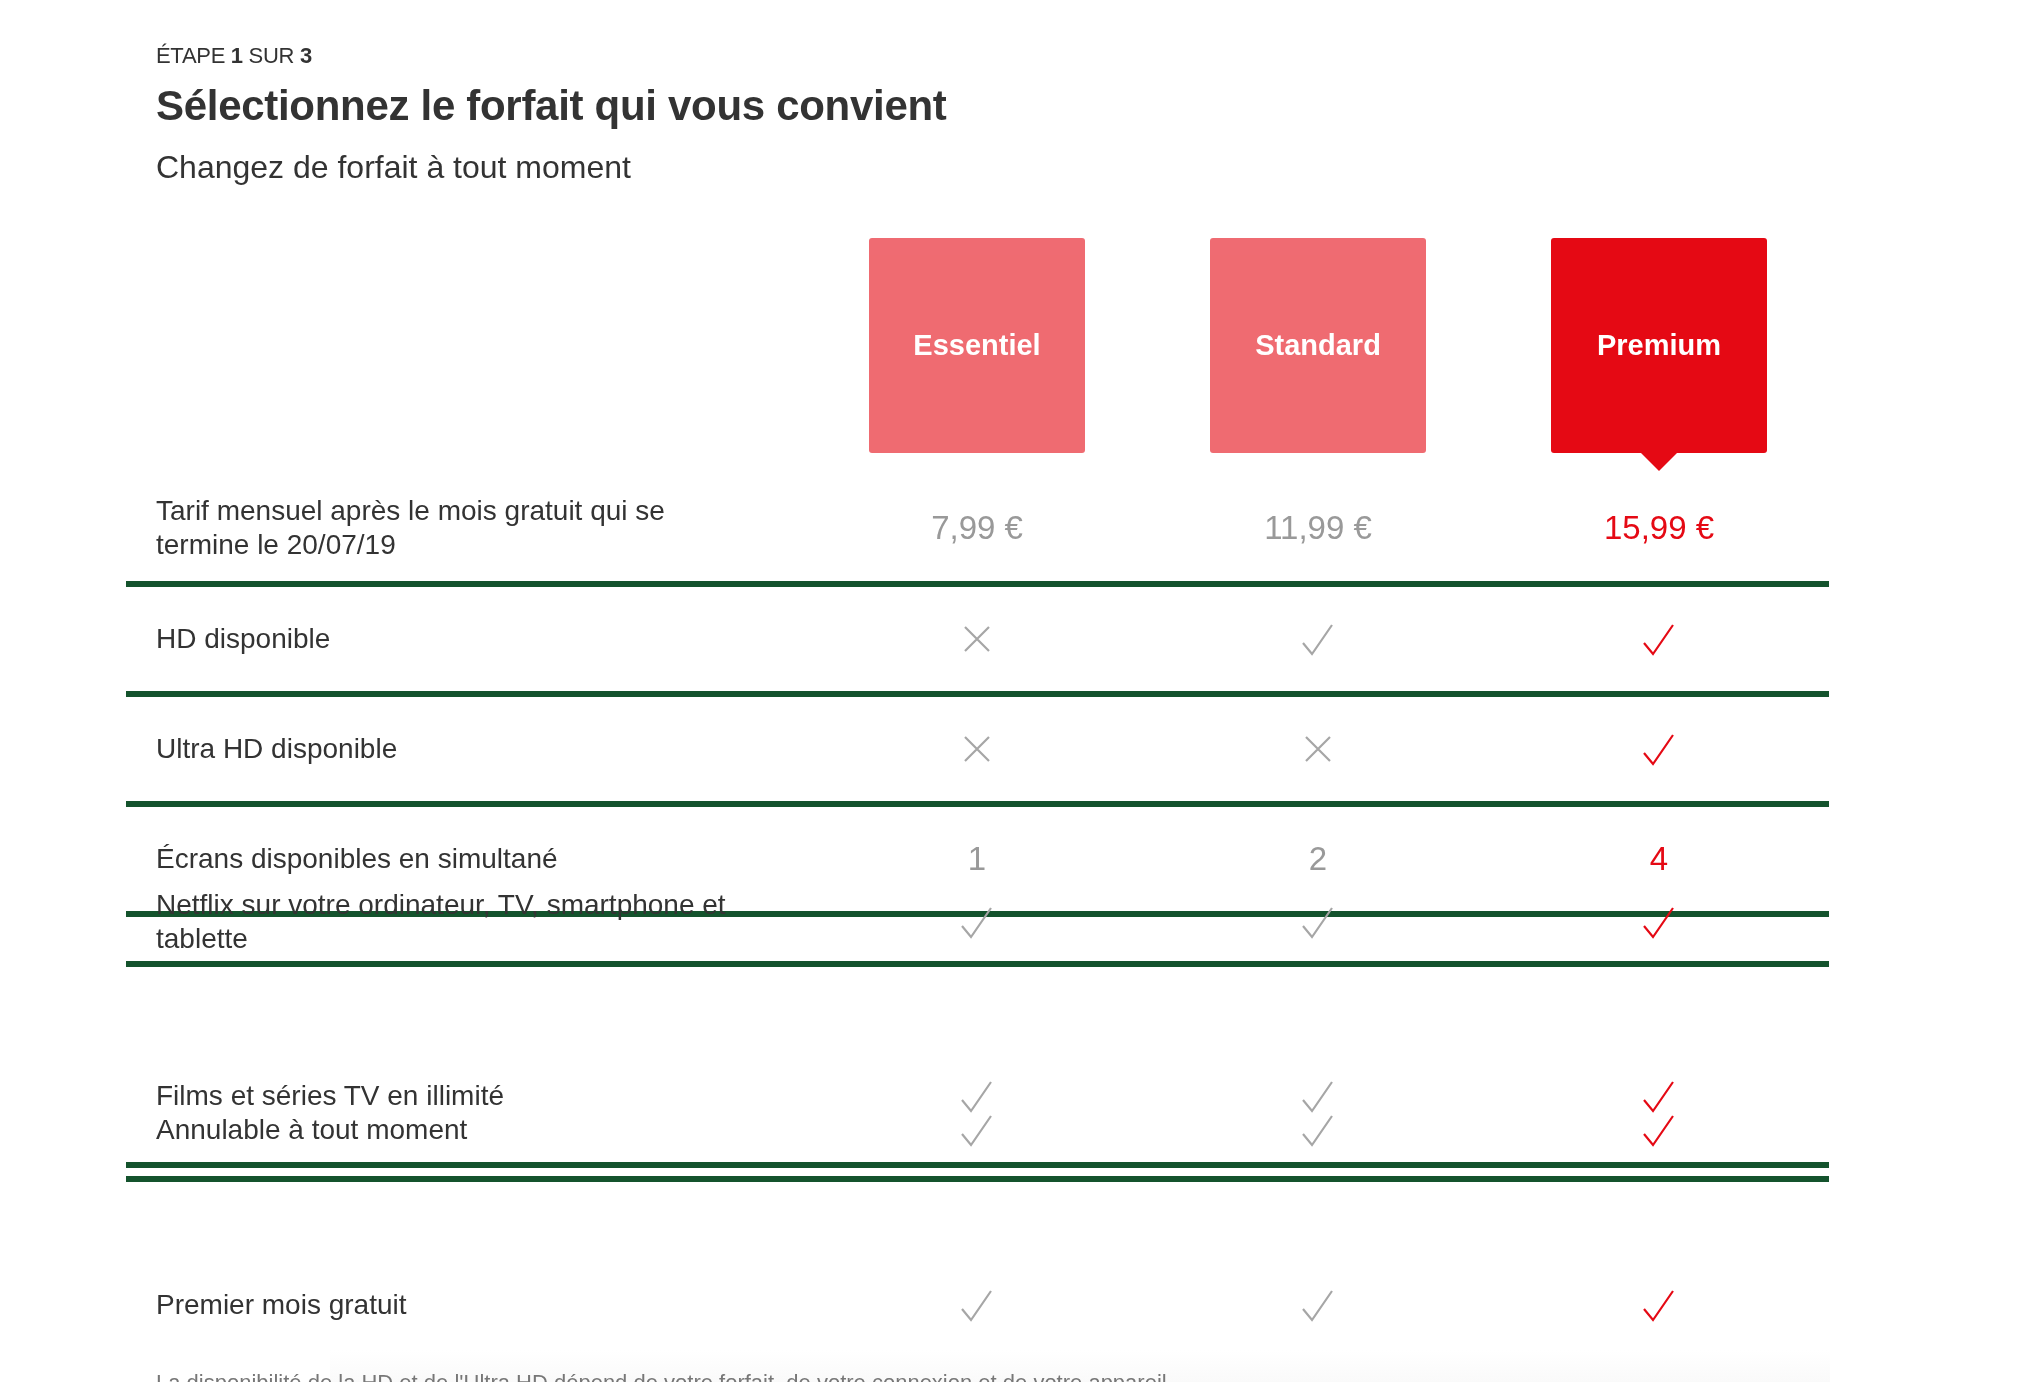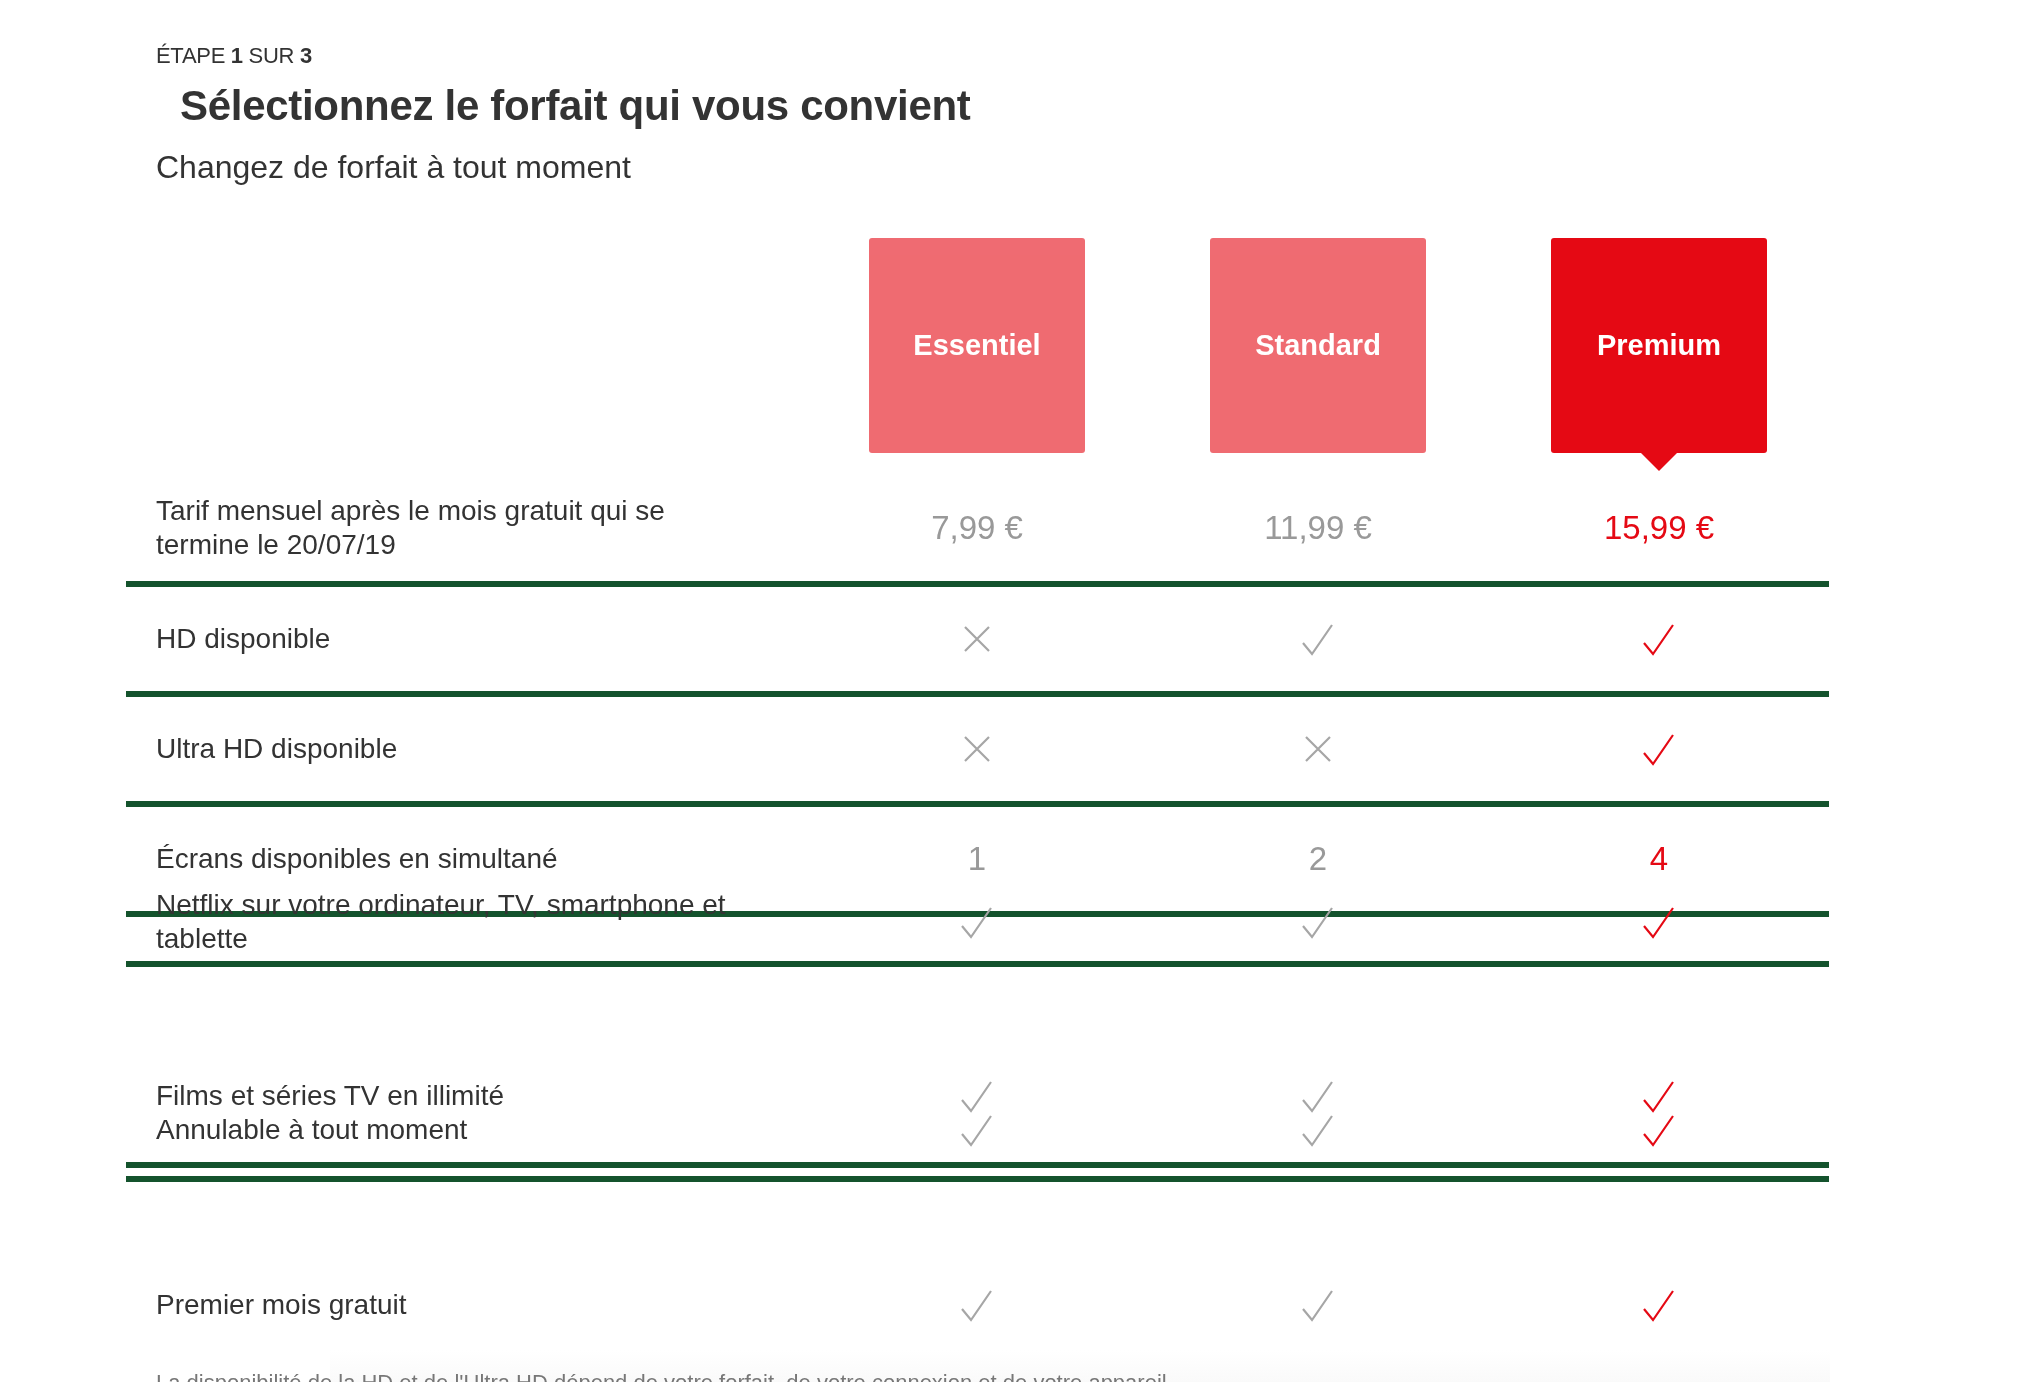--- a/index.html
+++ b/index.html
@@ -1,20 +1,20 @@
 <!DOCTYPE html>
 <html><head>
 <meta charset="utf-8">
 <style>
   * { box-sizing: border-box; margin: 0; padding: 0; }
   html, body { width: 2032px; height: 1382px; overflow: hidden; background: #ffffff; }
   body { font-family: "Liberation Sans", sans-serif; color: #333333; position: relative; }
   .step { position: absolute; left: 156px; top: 43px; font-size: 22px; color: #333; letter-spacing: -0.3px; }
   .step b { font-weight: bold; }
-  .title { position: absolute; left: 156px; top: 82px; font-size: 42px; font-weight: bold; color: #333; letter-spacing: -0.3px; margin-left: 24px; }
+  .title { position: absolute; left: 156px; top: 82px; font-size: 42px; font-weight: bold; color: #333; letter-spacing: -0.3px; }
   .subtitle { position: absolute; left: 156px; top: 149px; font-size: 32px; color: #333; }
 
   .plan-box { position: absolute; top: 238px; width: 216px; height: 215px; border-radius: 3px;
     background: #e50914; opacity: 0.6; display: flex; align-items: center; justify-content: center; cursor: pointer; }
   .plan-box.selected { opacity: 1; }
   .plan-box.selected::after { content: ""; position: absolute; bottom: -18px; left: 50%; margin-left: -18px;
     border-left: 18px solid transparent; border-right: 18px solid transparent; border-top: 18px solid #e50914; }
   .plan-name { color: #ffffff; font-size: 29px; font-weight: bold; }
 
   .row { position: absolute; left: 126px; width: 1703px; border-bottom: 6px solid #14532d; }

